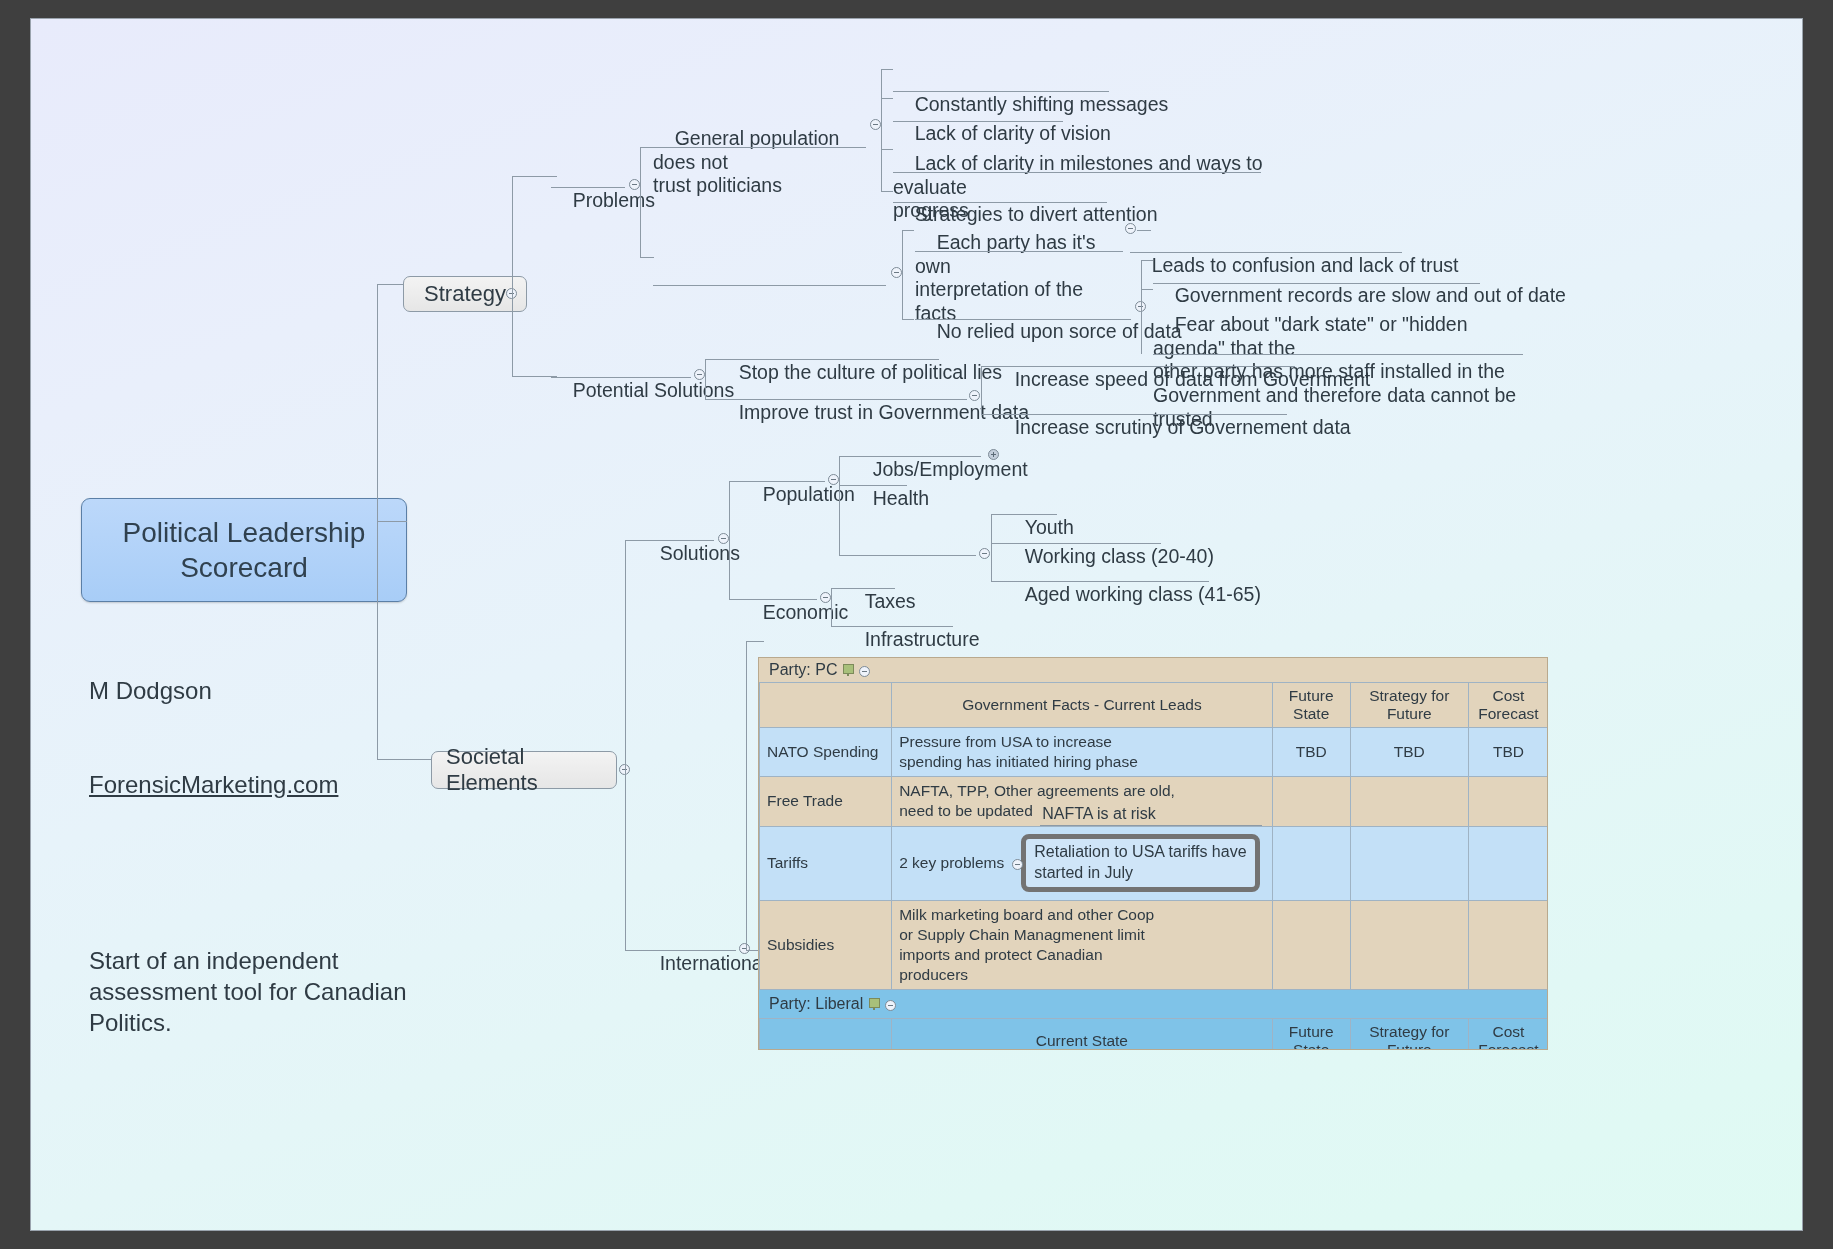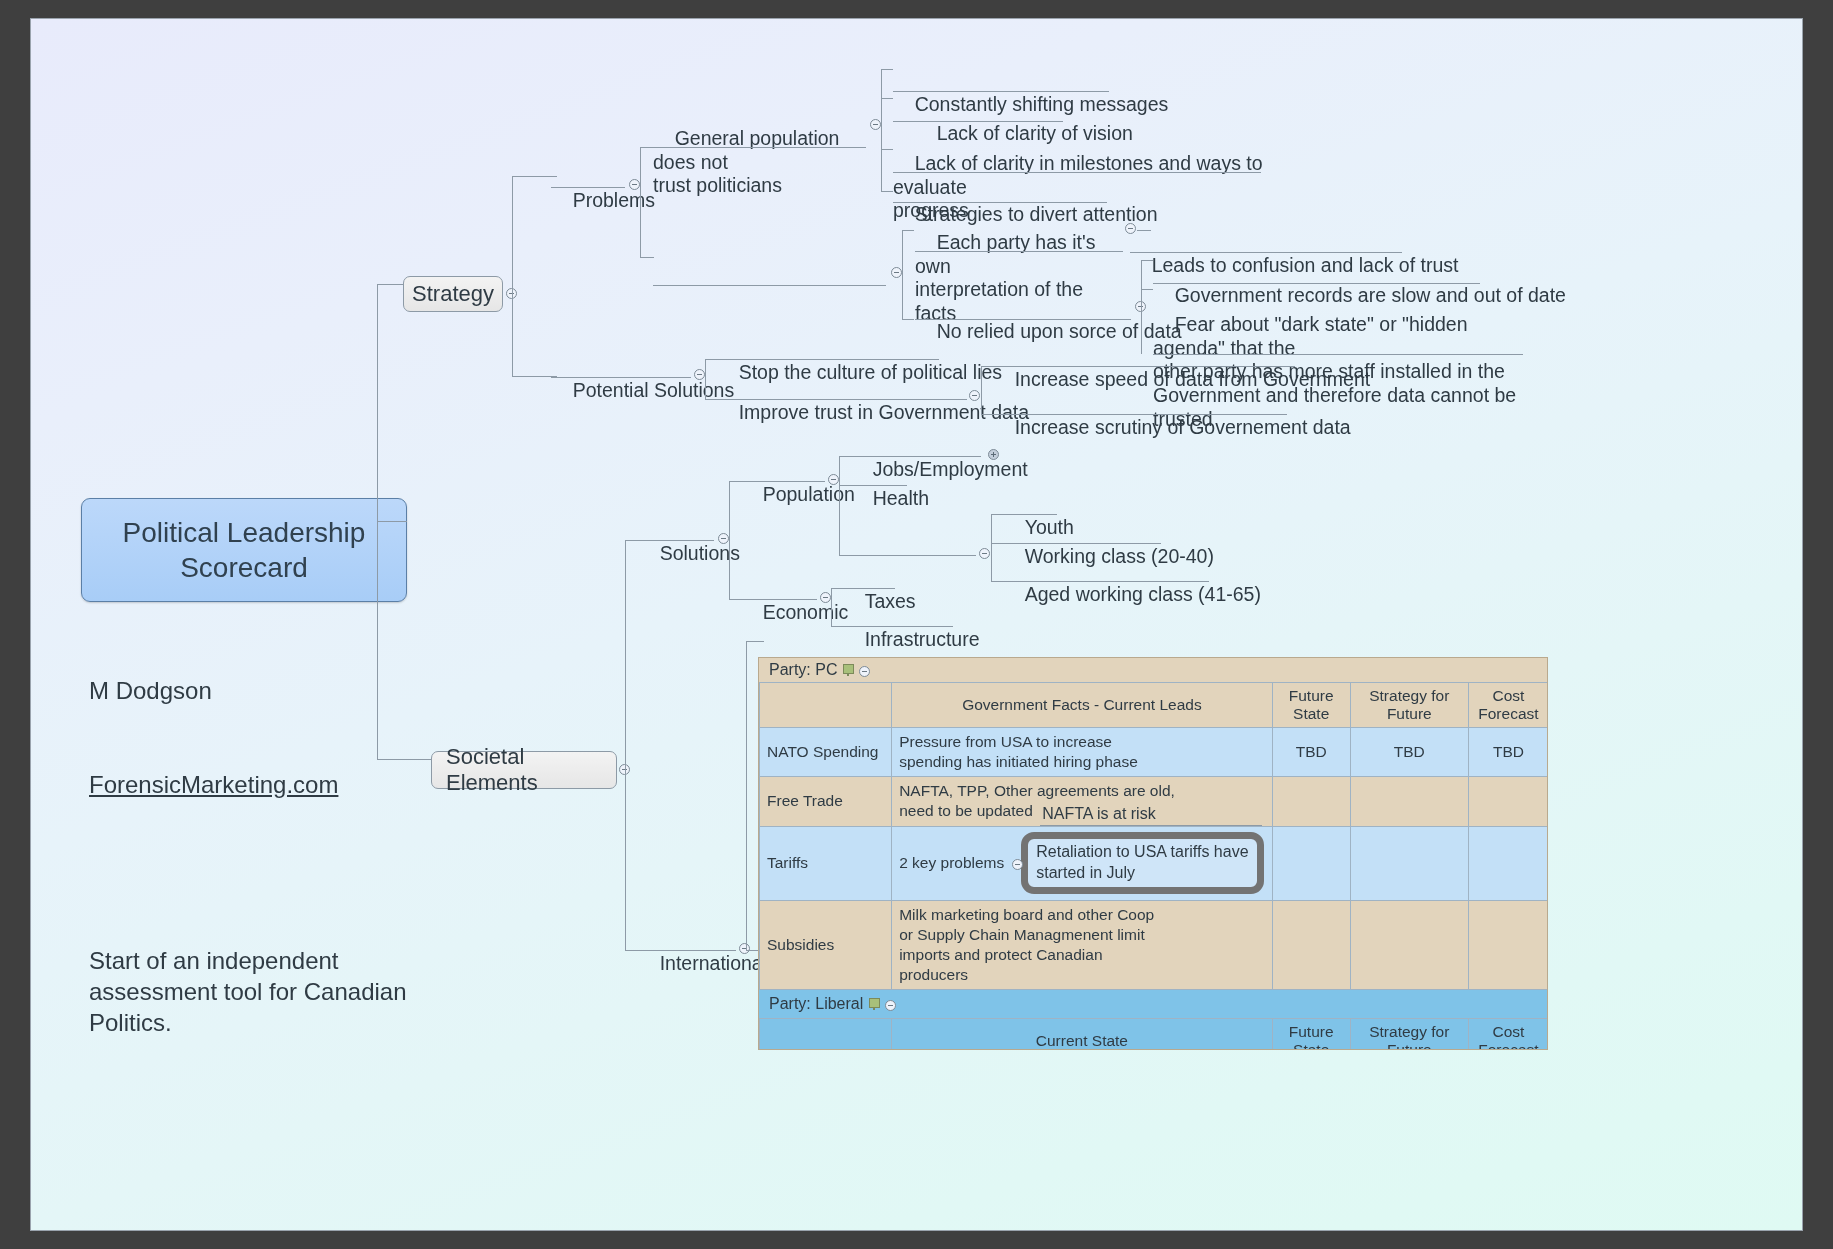--- a/index.html
+++ b/index.html
@@ -108,21 +108,21 @@
   .c-strat { width:118px; text-align:center; }
   .c-cost  { width:80px;  text-align:center; }
   .row-head td { background:#e2d4bc; text-align:center; font-size:15px; height:26px; padding:2px 6px;}
   .row-blue td { background:#c3e0f7; }
   .row-tan  td { background:#e2d4bc; }
   .cellwrap { line-height:1.30; }
 
   
   .inner-node { position:relative; display:flex; align-items:center; }
   .inner-box {
-    border:7px solid #737373; border-radius:13px;
+    border:5px solid #737373; border-radius:8px;
     background:#cfe5f8; padding:3px 8px; line-height:1.3;
     margin-left:6px; font-size:16px;
   }
   .inner-top {
     position:absolute; left:150px; top:-22px; font-size:16px; white-space:nowrap;
   }
   .inner-topline { position:absolute; left:148px; top:-2px; width:222px; border-bottom:1px solid #8d9aa6; }
 </style>
 </head>
 <body>
@@ -140,21 +140,21 @@
     <div>Start of an independent assessment tool for Canadian Politics.</div>
     <div style="height:20px"></div>
     
   </div>
 
   <div class="vl" style="left:346px; top:265px; height:475px;"></div>
   <div class="ul" style="left:346px; top:265px; width:54px;"></div>
   <div class="ul" style="left:346px; top:740px; width:54px;"></div>
   <div class="ul" style="left:346px; top:502px; width:30px;"></div>
 
-  <div class="branchbox" style="left:372px; top:257px; width:100px; height:36px;">
+  <div class="branchbox" style="left:372px; top:257px; width:124px; height:36px;">
     <span>Strategy</span>
   </div>
   <div class="toggle" style="left:475px; top:269px;"></div>
 
   <div class="vl" style="left:481px; top:157px; height:200px;"></div>
   <div class="ul" style="left:481px; top:157px; width:45px;"></div>
   <div class="ul" style="left:481px; top:357px; width:45px;"></div>
 
   <div class="node topic" style="left:520px; top:146px;">
     <span>Problems</span>
@@ -177,21 +177,21 @@
   <div class="ul" style="left:850px; top:50px; width:12px;"></div>
   <div class="ul" style="left:850px; top:79px; width:12px;"></div>
   <div class="ul" style="left:850px; top:130px; width:12px;"></div>
   <div class="ul" style="left:850px; top:172px; width:12px;"></div>
 
   <div class="node topic" style="left:862px; top:50px;">
     <span>Constantly shifting messages</span>
   </div>
   <div class="ul" style="left:862px; top:72px; width:216px;"></div>
 
-  <div class="node topic" style="left:884px; top:79px;">
+  <div class="node topic" style="left:862px; top:79px;">
     <span>Lack of clarity of vision</span>
   </div>
   <div class="ul" style="left:862px; top:102px; width:170px;"></div>
 
   <div class="node topic" style="left:862px; top:109px; width:370px;">
     <span>Lack of clarity in milestones and ways to evaluate
 progress</span>
   </div>
   <div class="ul" style="left:862px; top:153px; width:368px;"></div>
 

